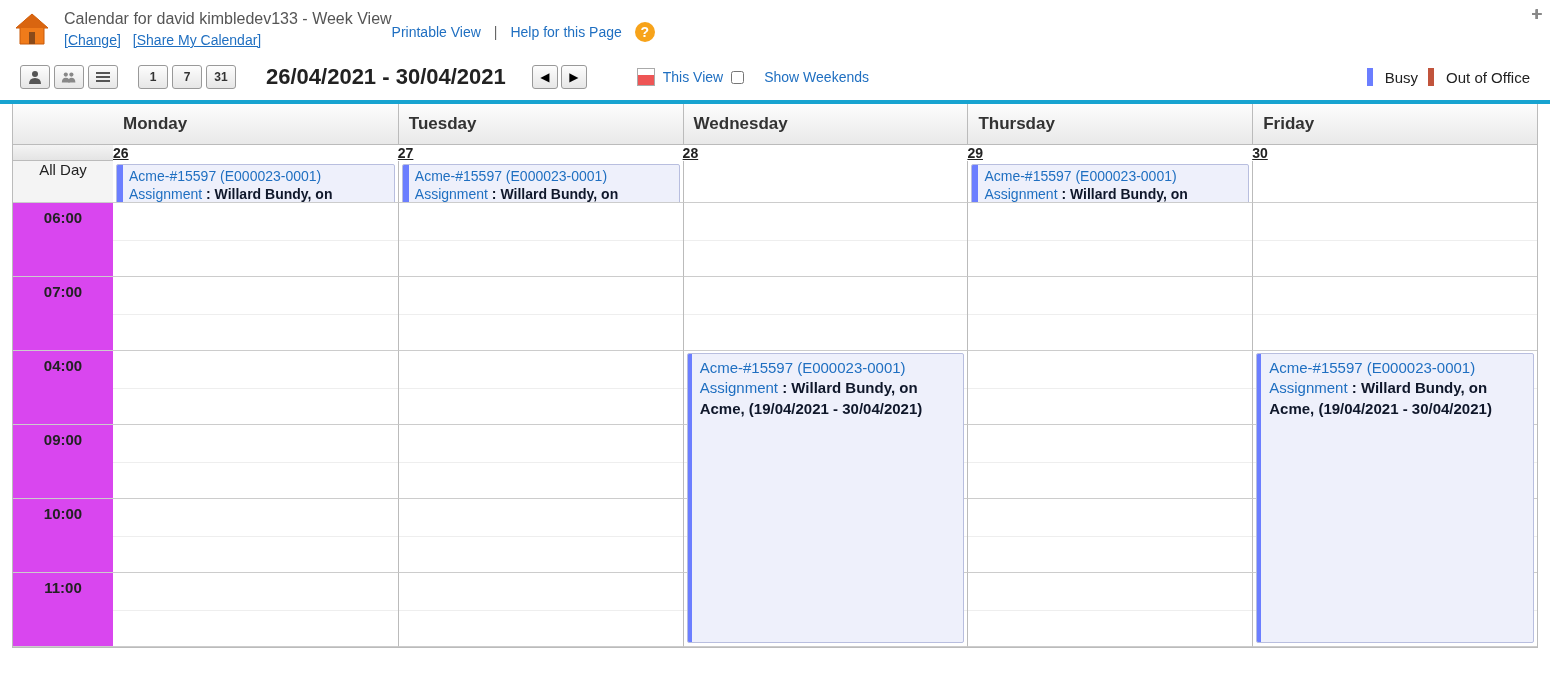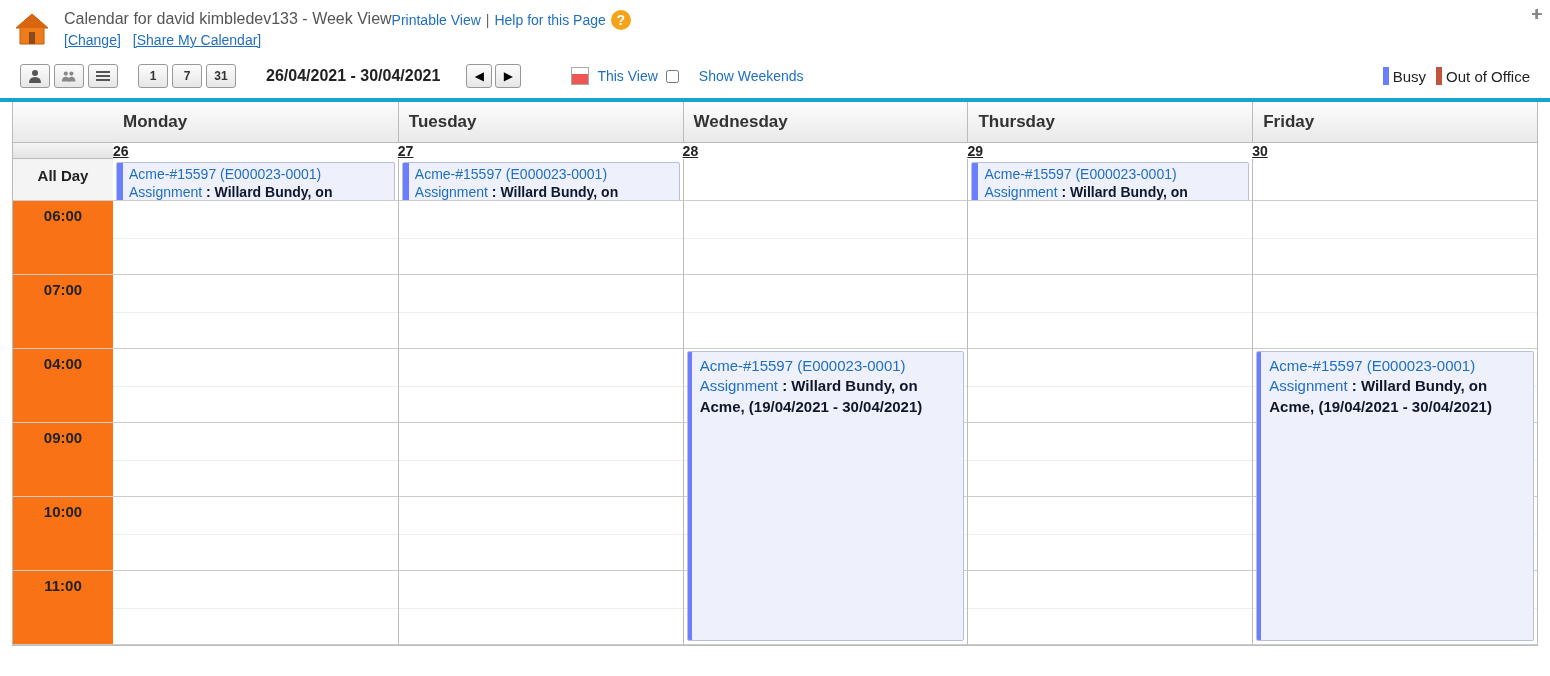--- a/index.html
+++ b/index.html
@@ -6,57 +6,57 @@
 body { font-family: Arial, Helvetica, sans-serif; font-size: 14px; background: #fff; color: #333; }
 
 
 .header { display: flex; justify-content: flex-start; align-items: flex-start; padding: 10px 12px 8px 12px; }
 .header-left { display: flex; align-items: flex-start; gap: 12px; }
 .home-icon { width: 40px; height: 40px; }
 .header-title-block { display: flex; flex-direction: column; gap: 4px; }
 .page-title { font-size: 16px; font-weight: normal; color: #555; }
 .header-links { display: flex; gap: 12px; }
 .link { color: #1f6fc1; text-decoration: underline; cursor: pointer; }
-.header-right { display: flex; align-items: center; gap: 5px; color: #1f6fc1; font-size: 14px; }
+.header-right { display: flex; align-items: center; gap: 13px; color: #1f6fc1; font-size: 14px; margin-top: 12px; }
 .header-right .sep { color: #666; }
 .help-icon { width: 20px; height: 20px; background: #f7a31a; border-radius: 50%; color: #fff; font-weight: bold; display: inline-flex; align-items: center; justify-content: center; font-size: 14px; }
 
 
 .toolbar { display: flex; align-items: center; gap: 20px; padding: 6px 20px 10px 20px; border-bottom: 4px solid #17a3d0; }
 .btn-group { display: flex; gap: 4px; }
 .icon-btn { width: 30px; height: 24px; border: 1px solid #999; border-radius: 3px; background: linear-gradient(#fdfdfd,#e6e6e6); display: inline-flex; align-items: center; justify-content: center; cursor: pointer; font-size: 12px; color: #333; }
 .icon-btn.small-text { font-weight: bold; }
-.date-range { font-size: 16px; font-weight: bold; color: #222; margin-left: 10px; }
+.date-range { font-size: 22px; font-weight: bold; color: #222; margin-left: 10px; }
 .nav-btns { display: flex; gap: 3px; margin-left: 6px; }
 .nav-arrow { width: 26px; height: 24px; border: 1px solid #999; border-radius: 3px; background: linear-gradient(#fdfdfd,#e6e6e6); display: inline-flex; align-items: center; justify-content: center; cursor: pointer; font-size: 12px; }
 .toolbar-center { display: flex; align-items: center; gap: 8px; margin-left: 30px; }
 .cal-mini-icon { width:18px; height:18px; display:inline-block; border: 1px solid #aaa; background: linear-gradient(#fff 40%, #e55 40%); }
 .show-weekends { display: inline-flex; align-items: center; gap: 20px; color: #1f6fc1; cursor: pointer; }
 .show-weekends input { margin:0; }
 .toolbar-right { margin-left: auto; display: flex; align-items: center; gap: 10px; font-size: 15px; }
-.legend { display: inline-flex; align-items: center; gap: 4px; color: #222; justify-content: flex-end; }
+.legend { display: inline-flex; align-items: center; gap: 12px; color: #222; justify-content: flex-end; }
 .legend-swatch { width: 6px; height: 18px; display: inline-block; }
 .swatch-busy { background: #6b7eff; }
 .swatch-ooo { background: #c1543c; }
 
 
 .cal-wrap { padding: 0 12px; }
 .cal-grid { display: grid; grid-template-columns: 100px repeat(5, 1fr); border: 1px solid #bbb; border-top: none; }
 .day-head { background: linear-gradient(#fdfdfd,#e9e9e9); border-left: 1px solid #bbb; border-bottom: 1px solid #bbb; padding: 10px 10px; font-size: 17px; font-weight: bold; color: #333; }
 .day-head.first { border-left: none; }
 .corner-head { background: linear-gradient(#fdfdfd,#e9e9e9); border-bottom: 1px solid #bbb; }
 .date-num { font-weight: bold; text-decoration: underline; color: #222; cursor: pointer; }
 .add-icon { position: absolute; right: 8px; top: 4px; color: #888; font-size: 18px; font-weight: bold; cursor: pointer; }
 .date-corner { background: linear-gradient(#f4f4f4,#e4e4e4); border-bottom: 1px solid #bbb; }
 
-.row-label { background: #f4f4f4; border-bottom: 1px solid #ccc; display: flex; align-items: flex-start; justify-content: center; padding-top: 8px; font-weight: bold; font-size: 15px; color: #222; }
+.row-label { background: #f4f4f4; border-bottom: 1px solid #ccc; display: flex; align-items: flex-start; justify-content: center; font-weight: normal; font-size: 15px; color: #222; }
 .allday-cell { border-left: 1px solid #bbb; border-bottom: 1px solid #ccc; padding: 3px; height: 42px; overflow: hidden; }
 .allday-cell.first { border-left: none; }
 
-.hour-label { background: #f97316; border-bottom: 1px solid #ccc; height: 74px; display: flex; align-items: flex-start; justify-content: center; padding-top: 6px; font-weight: bold; font-size: 15px; color: #222; }
+.hour-label { background: #d946ef; border-bottom: 1px solid #ccc; height: 74px; display: flex; align-items: flex-start; justify-content: center; padding-top: 6px; font-weight: bold; font-size: 15px; color: #222; }
 .hour-cell { border-left: 1px solid #bbb; border-bottom: 1px solid #ccc; height: 74px; position: relative; }
 .hour-cell.first { border-left: none; }
 .hour-cell::after { content:""; position:absolute; left:0; right:0; top:50%; border-top:1px solid #eee; }
 
 .event { display:flex; align-items:flex-start; gap:0; background:#eef0fb; border:1px solid #b8bedf; border-radius:2px; overflow:hidden; font-size:14px; line-height:1.3; }
 .event-bar { width:6px; align-self: stretch; background:#6b7eff; }
 .event-body { padding: 2px 6px; }
 .event-title { color:#1f6fc1; cursor:pointer;text-align:center; }
 .event-detail { color:#0f172a;font-weight:bold; }
 .event-link { color:#1f6fc1; cursor:pointer; }

